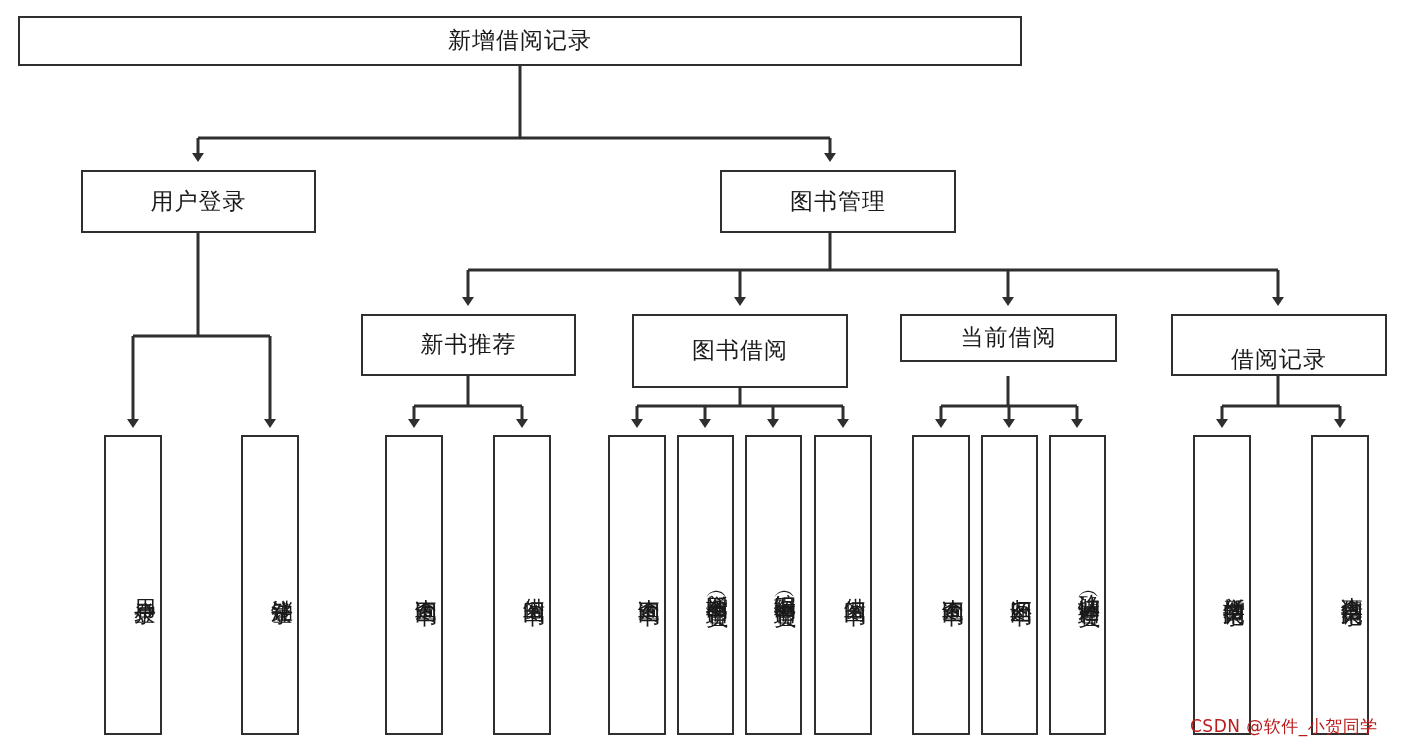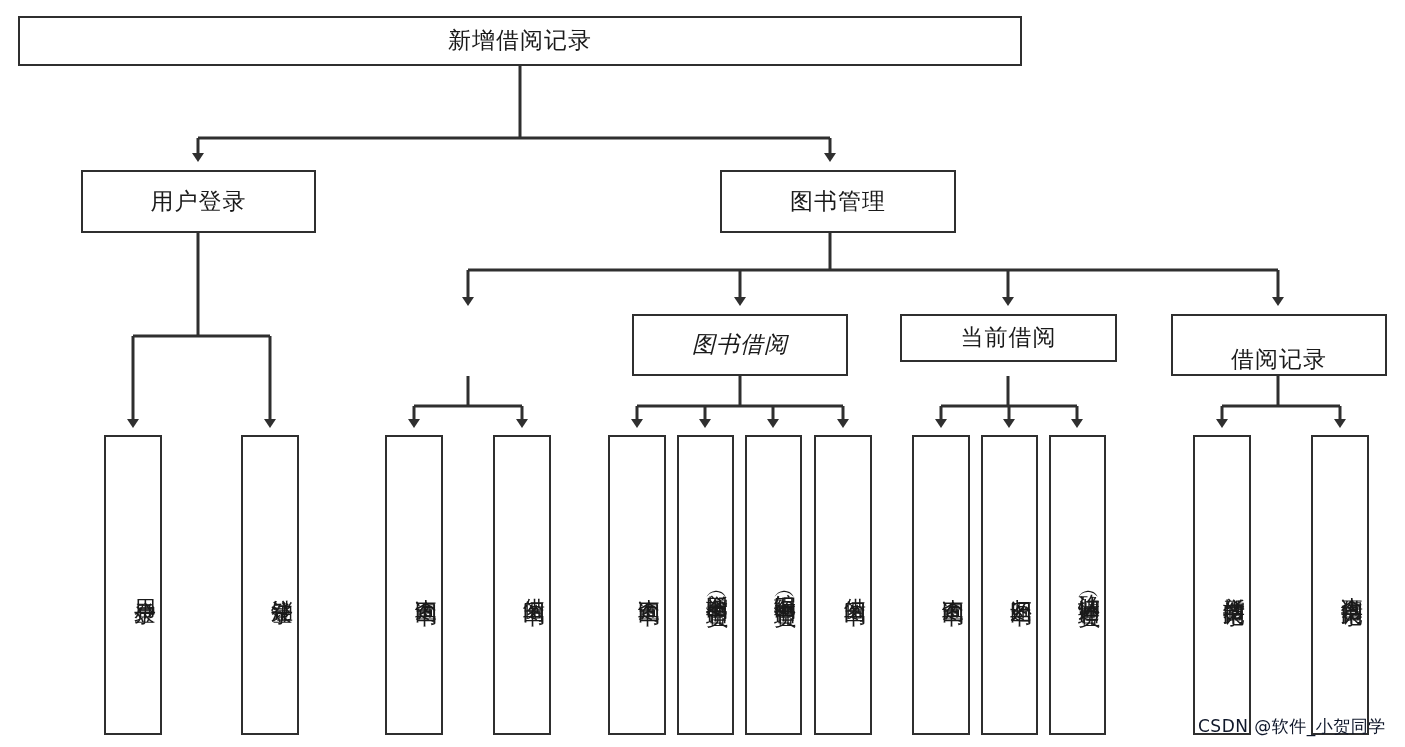--- a/index.html
+++ b/index.html
@@ -51,25 +51,24 @@
     justify-content: center;
   }
   .node.vert .vtext {
     writing-mode: vertical-rl;
     text-orientation: upright;
     white-space: nowrap;
   }
   .watermark {
     position: absolute;
     font-size: 17px;
-    color: #0f172a;
+    color: #b91c1c;
     letter-spacing: 0.5px;
     white-space: nowrap;
     z-index: 3;
-    margin-left: 8px;
   }
 </style>
 </head>
 <body>
 
 <div id="canvas">
 
   <svg id="edges" viewBox="0 0 1405 747" xmlns="http://www.w3.org/2000/svg">
     <defs>
       <marker id="arw" markerWidth="10" markerHeight="12" refX="1" refY="6" orient="auto" markerUnits="userSpaceOnUse">
@@ -125,21 +124,24 @@
     <span>新增借阅记录</span>
   </div>
 
   <div class="node horiz" style="left:81px; top:170px; width:235px; height:63px;">
     <span>用户登录</span>
   </div>
   <div class="node horiz" style="left:712px; top:170px; width:236px; height:63px;margin-left:8px;">
     <span>图书管理</span>
   </div>
 
-  <div class="node horiz" style="left:632px; top:314px; width:216px; height:62px;font-style:italic;">
+  <div class="node horiz" style="left:361px; top:314px; width:215px; height:62px;">
+    <span>新书推荐</span>
+  </div>
+  <div class="node horiz" style="left:632px; top:314px; width:216px; height:74px;">
     <span>图书借阅</span>
   </div>
   <div class="node horiz" style="left:900px; top:314px; width:217px; height:48px;">
     <span>当前借阅</span>
   </div>
   <div class="node horiz" style="left:1171px; top:314px; width:216px; height:62px;align-items:flex-end;">
     <span>借阅记录</span>
   </div>
 
   <div class="node vert" style="left:104px; top:435px; width:58px; height:300px;">

